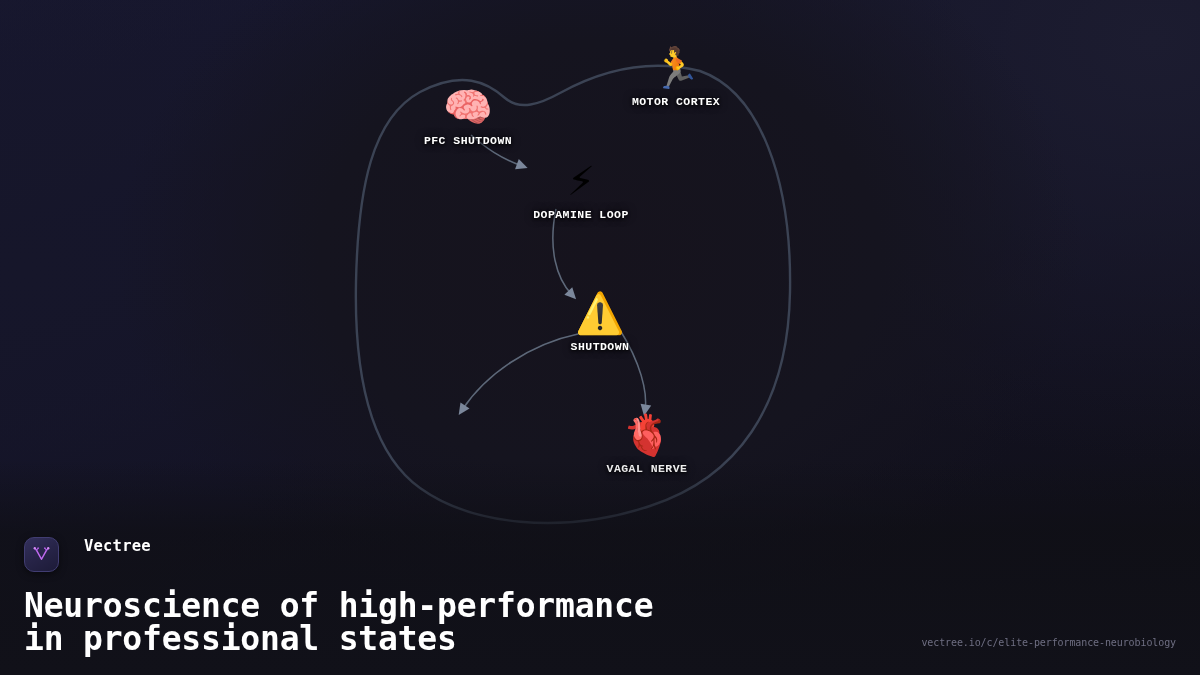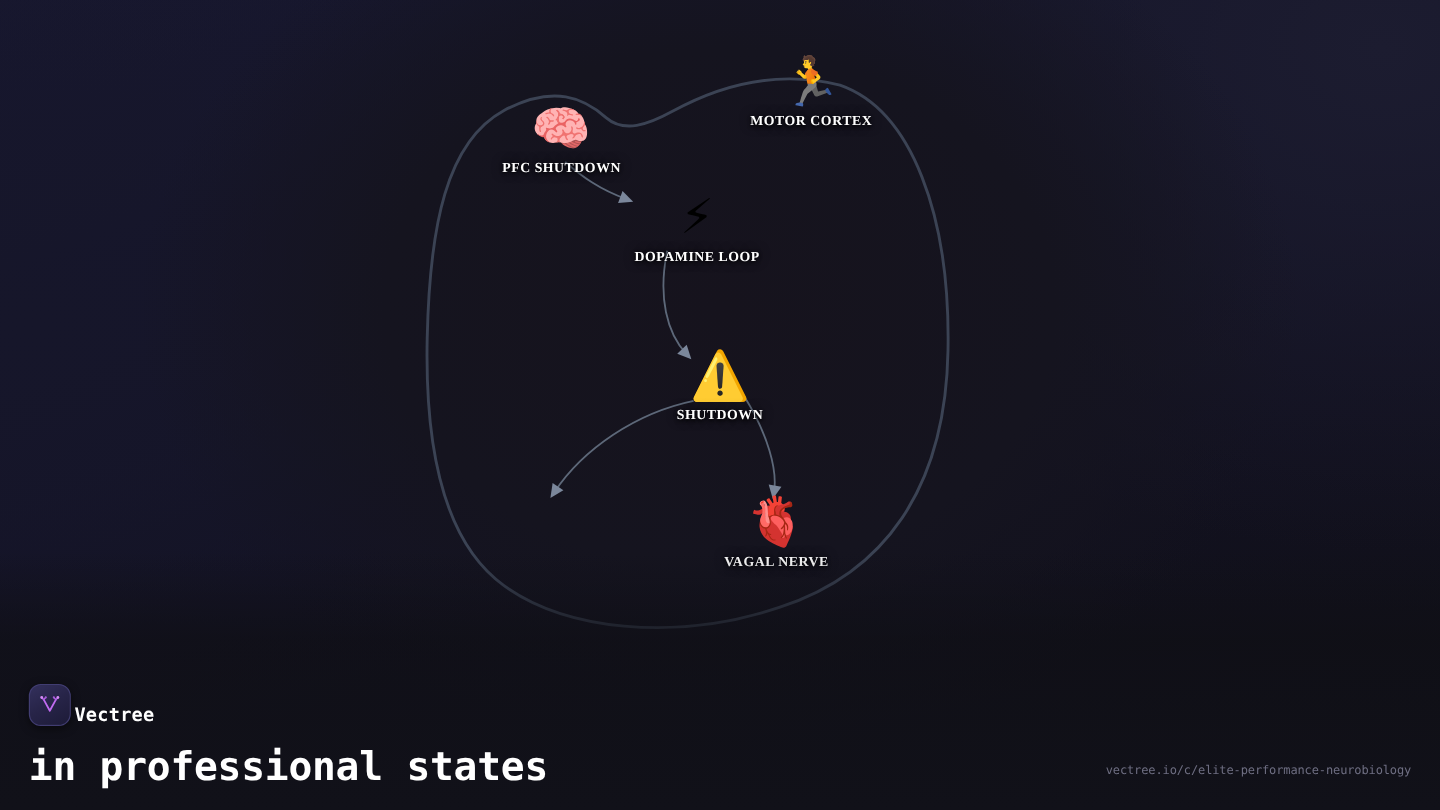--- a/index.html
+++ b/index.html
@@ -47,39 +47,39 @@
   }
   .node-glyph {
     font-size: 40px;
     line-height: 1;
     display: block;
     font-family: "DejaVu Sans", sans-serif;
   }
   .node-label {
     display: block;
     margin-top: 7px;
-    font-family: Liberation Serif, serif;
+    font-family: Liberation Mono, monospace;
     font-size: 11.5px;
     font-weight: bold;
     letter-spacing: 0.45px;
     color: #ffffff;
     text-shadow: 0 1px 3px rgba(0,0,0,0.95), 0 0 9px rgba(0,0,0,0.85);
   }
 
   
   #footer {
     position: absolute;
     left: 0; right: 0; bottom: 0;
     padding: 0 24px 20px 24px;
     z-index: 5;
   }
   #brand-row {
     display: flex;
-    align-items: flex-end;
-    gap: 3px;
+    align-items: flex-start;
+    gap: 25px;
     margin-bottom: 17px;
   }
   #brand-logo {
     width: 33px;
     height: 33px;
     border-radius: 10px;
     background: linear-gradient(150deg, #33305c 0%, #272448 48%, #1d1b38 100%);
     border: 1px solid #413d72;
     display: flex;
     align-items: center;
@@ -184,19 +184,20 @@
           <circle cx="3.5" cy="4.1" r="1.5" fill="#d38af5"></circle>
           <circle cx="20.5" cy="4.1" r="1.5" fill="#d38af5"></circle>
           <circle cx="7.8" cy="4.0" r="1.1" fill="#a65ad8"></circle>
           <circle cx="16.2" cy="4.0" r="1.1" fill="#a65ad8"></circle>
         </svg>
       </div>
       <span id="brand-name">Vectree</span>
     </div>
 
     <h1 id="headline">
+      <span id="headline-line">Neuroscience of high-performance</span>
       <span id="headline-line">in professional states</span>
     </h1>
 
     <div id="url-text">vectree.io/c/elite-performance-neurobiology</div>
   </div>
 
 </div>
 
 </body></html>

